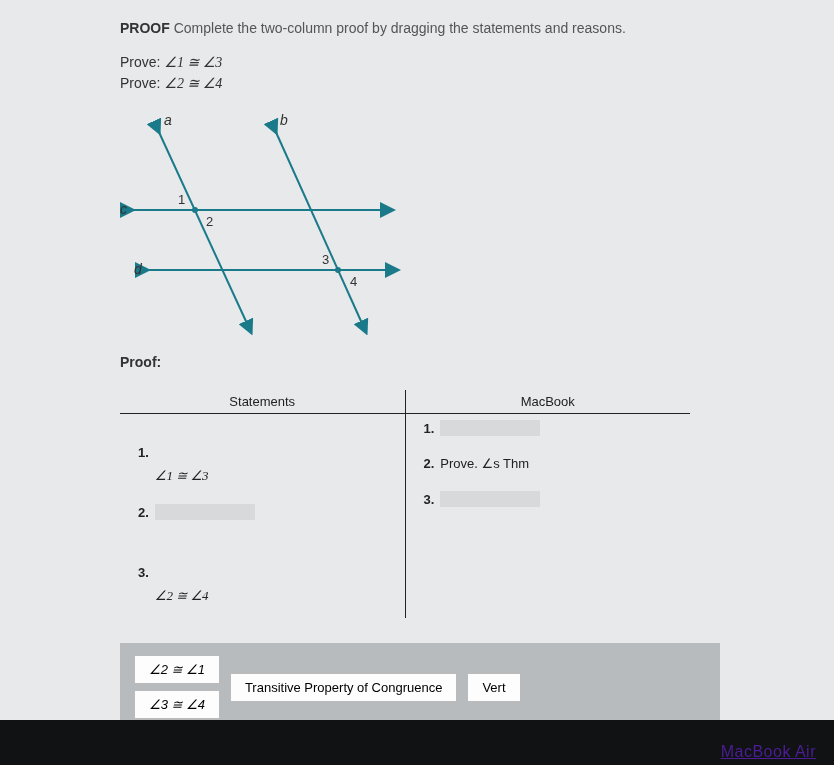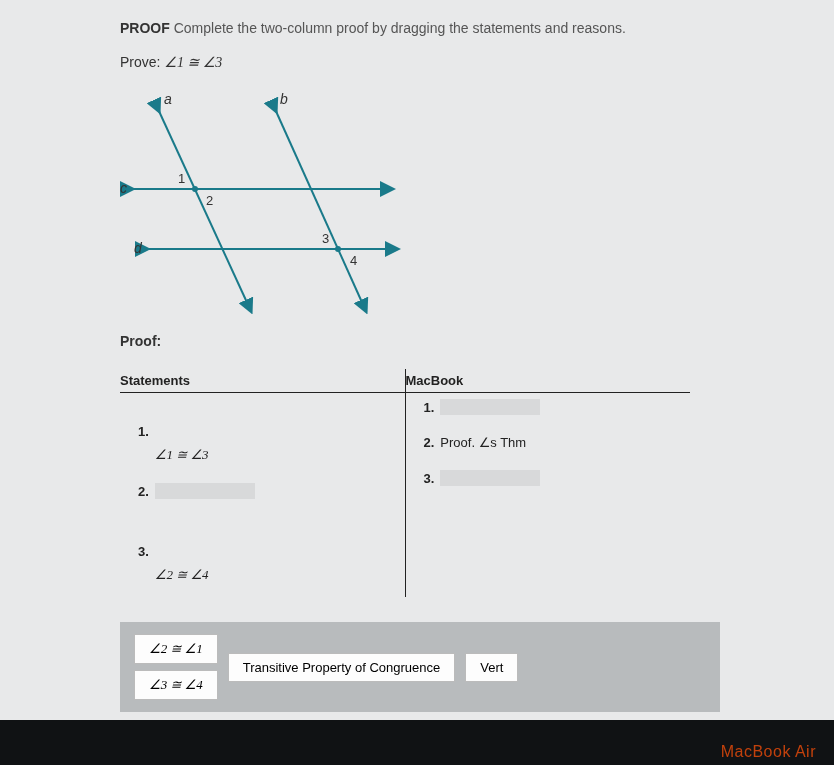--- a/index.html
+++ b/index.html
@@ -23,22 +23,22 @@
   .figure { margin: 18px 0 10px 0; }
   .proof-label { font-size: 14px; font-weight: 700; color: #333; margin-top: 10px; margin-bottom: 20px; }
   .proof-table {
     display: flex;
     width: 570px;
     font-size: 13px;
     color: #222;
   }
   .col { flex: 1; }
   .col-head {
-    text-align: left;
-    font-weight: 700;
+    text-align: center;
+    font-weight: 400;
     border-bottom: 1.5px solid #222;
     padding: 4px 0;
     font-size: 13px;
   }
   .statements { border-right: 1.5px solid #222; }
   .row { padding: 6px 10px 14px 18px; font-size: 13px; display: flex; align-items: center; gap: 6px;}
   .row .num { font-weight: 700; }
   .blank {
     display: inline-block;
     width: 100px;
@@ -54,55 +54,60 @@
     display: flex;
     align-items: center;
     gap: 10px;
   }
   .chips-col { display: flex; flex-direction: column; gap: 6px; }
   .chip {
     background: #fdfdfd;
     border: 1px solid #bbb;
     padding: 6px 14px;
     font-size: 13px;
-    font-family: Liberation Serif, serif;
+    font-family: Liberation Sans, sans-serif;
     font-style: italic;
     text-align: center;
     cursor: grab;
   }
   .chip.plain { font-style: normal; font-family: Arial, sans-serif; }
   .angle { font-style: italic; font-family: 'Times New Roman', serif; margin-top: 48px; }
   .bottom-bar {
     position: absolute;
     bottom: 0; left: 0; right: 0;
     height: 45px;
     background: #101214;
   }
   .mac {
     position: absolute;
     bottom: 4px; right: 18px;
-    color: #c2410c;
+    color: #4c1d95;
     font-size: 16px;
     font-family: Arial, sans-serif;
     letter-spacing: 0.5px;
+    text-decoration: underline;
   }
 </style>
 </head>
 <body>
 
 <div class="page">
 
   <div class="title-line">
     <span class="bold">PROOF</span>
     <span>Complete the two-column proof by dragging the statements and reasons.</span>
   </div>
 
   <div class="given">
     <span>Prove:</span>
     <span class="angle">∠1 ≅ ∠3</span>
+  </div>
+  <div class="prove">
+    <span>Prove:</span>
+    <span class="angle">∠2 ≅ ∠4</span>
   </div>
 
   <div class="figure">
     <svg width="300" height="230">
       <defs>
         <marker id="arr" markerWidth="8" markerHeight="8" refX="5" refY="4" orient="auto">
           <path d="M0,0 L8,4 L0,8 Z" fill="#1a7a8a"></path>
         </marker>
       </defs>
 
@@ -147,21 +152,21 @@
       </div>
     </div>
     <div class="col reasons">
       <div class="col-head">MacBook</div>
       <div class="row">
         <span class="num">1.</span>
         <span class="blank"></span>
       </div>
       <div class="row">
         <span class="num">2.</span>
-        <span>Proof. ∠s Thm</span>
+        <span>Prove. ∠s Thm</span>
       </div>
       <div class="row">
         <span class="num">3.</span>
         <span class="blank"></span>
       </div>
     </div>
   </div>
 
   <div class="bank">
     <div class="chips-col">

